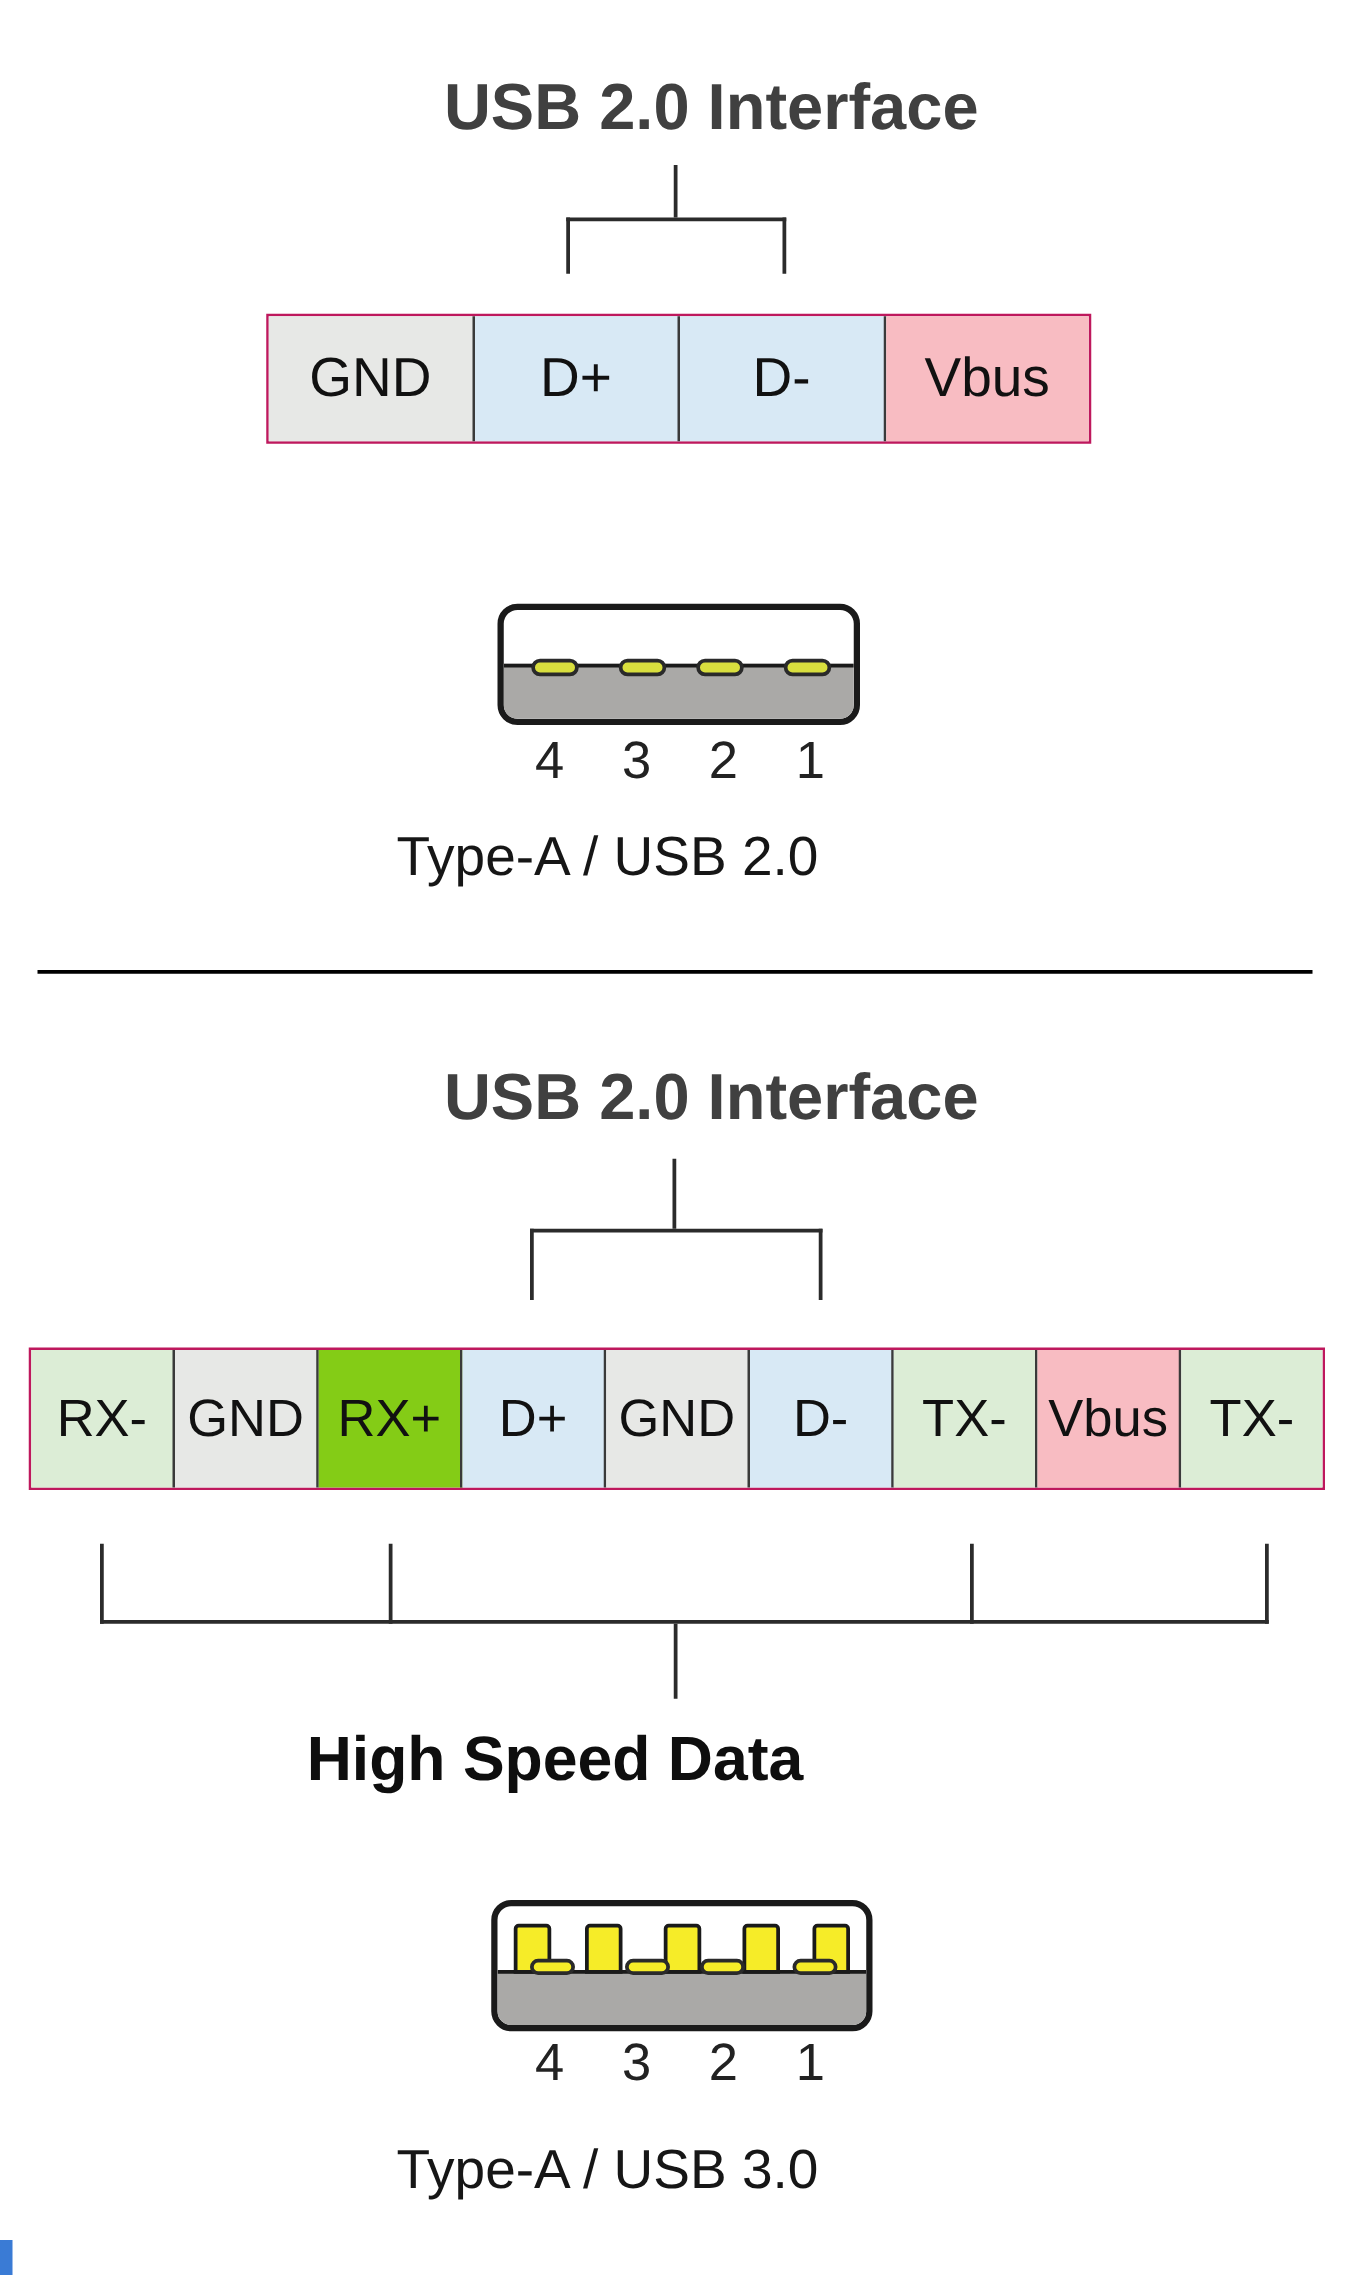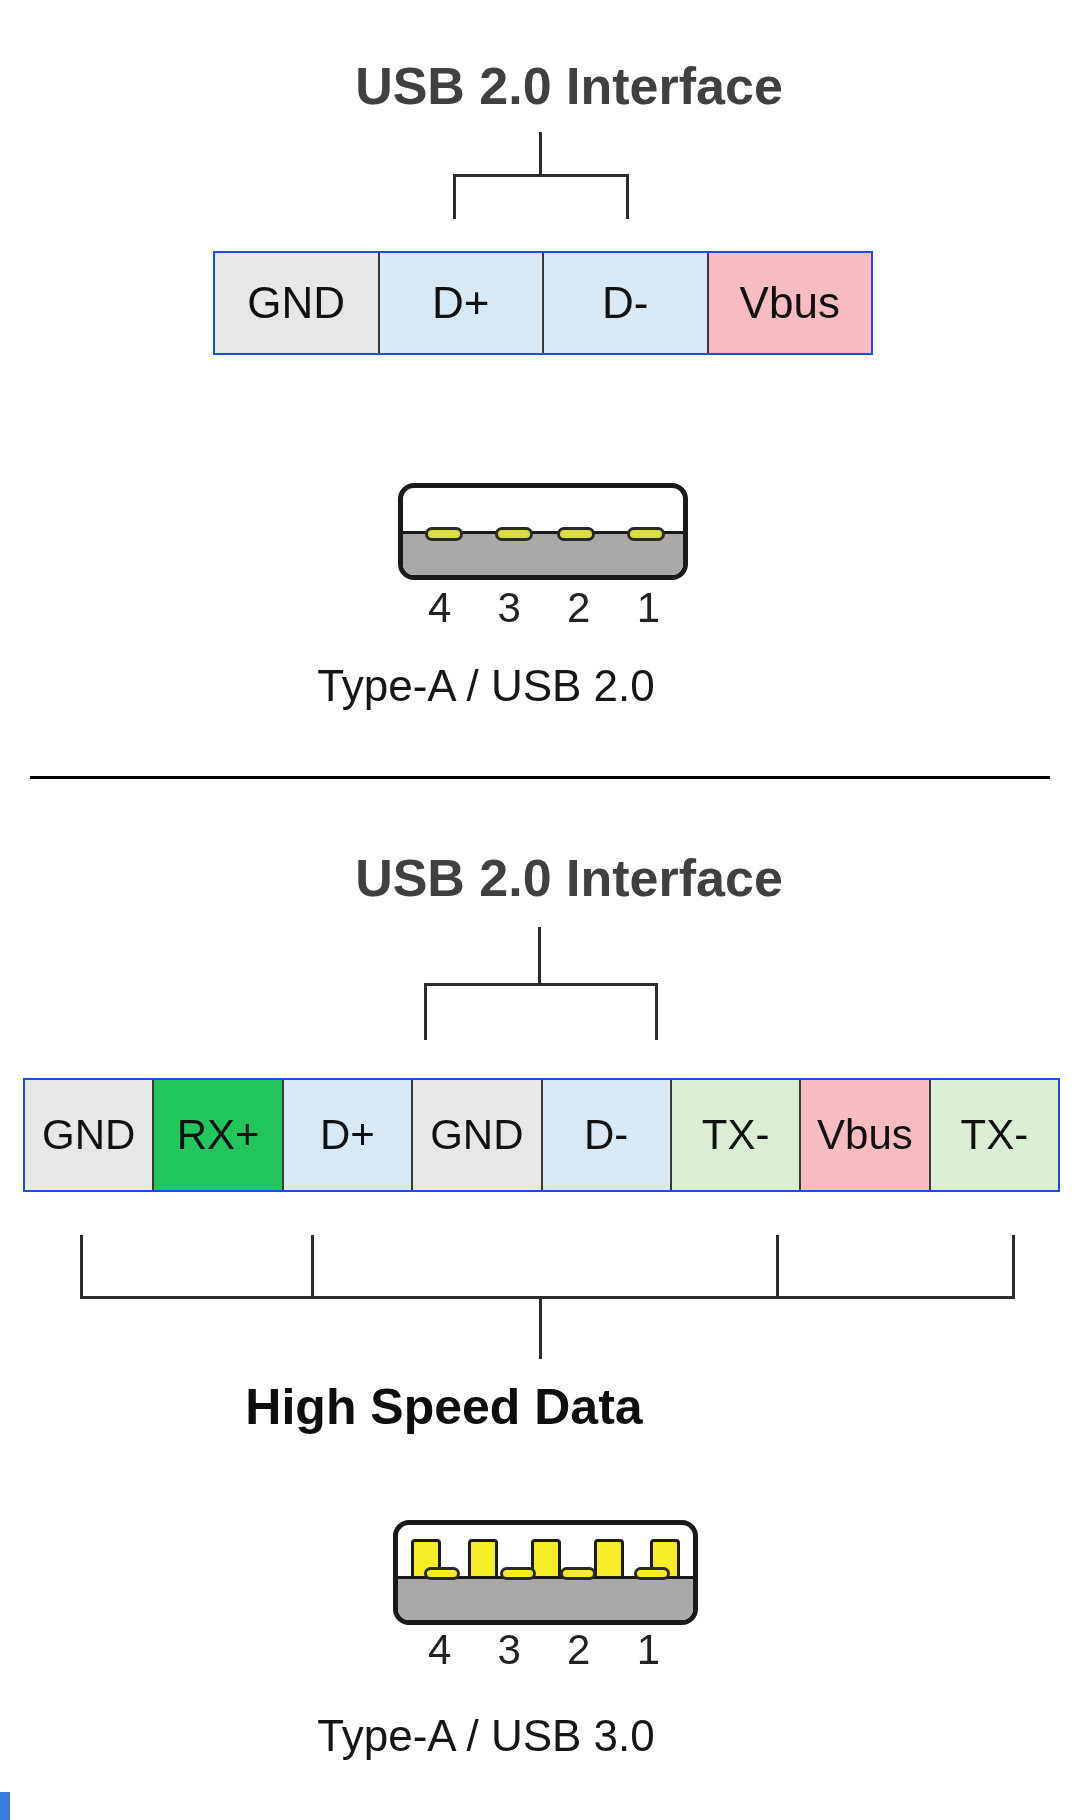--- a/index.html
+++ b/index.html
@@ -4,21 +4,21 @@
 <style>
   html,body{margin:0;padding:0;background:#ffffff;}
   #stage{position:relative;width:1080px;height:1820px;background:#ffffff;overflow:hidden;
          font-family:"Liberation Sans", sans-serif;color:#111;}
   .abs{position:absolute;}
   .title{left:0;width:1080px;text-align:center;font-weight:700;font-size:52px;line-height:60px;color:#404040;letter-spacing:0px;padding-left:29px;}
   .caption{left:0;width:972px;text-align:center;font-weight:400;font-size:44px;line-height:52px;color:#161616;}
   .hsd{left:0;width:888px;text-align:center;font-weight:700;font-size:50px;line-height:58px;color:#0e0e0e;}
 
   
-  .pinrow{display:flex;border:2px solid #1d4ed8;box-sizing:border-box;}
+  .pinrow{display:flex;border:2px solid #be185d;box-sizing:border-box;}
   .pinrow .cell{flex:1 1 0;display:flex;align-items:center;justify-content:center;
                 border-right:2px solid #3a3a3a;box-sizing:border-box;}
   .pinrow .cell:last-child{border-right:none;}
   .row1 .cell{font-size:44px;}
   .row2 .cell{font-size:42px;}
 
   
   .vline{width:3px;background:#2b2b2b;}
   .hline{height:3px;background:#2b2b2b;}
   .ubracket{border-top:3px solid #2b2b2b;border-left:3px solid #2b2b2b;border-right:3px solid #2b2b2b;box-sizing:border-box;background:transparent;}
@@ -75,24 +75,27 @@
   <div class="abs caption" style="top:660px;">Type-A / USB 2.0</div>
 
   <div class="abs divider" style="left:30px;top:776px;width:1020px;height:3px;"></div>
 
   <div class="abs title" style="top:848px;">USB 2.0 Interface</div>
 
   <div class="abs vline" style="left:538px;top:927px;height:56px;"></div>
   <div class="abs ubracket" style="left:424px;top:983px;width:234px;height:57px;"></div>
 
   <div class="abs pinrow row2" style="left:23px;top:1078px;width:1037px;height:114px;">
+      <div class="cell" style="background: rgb(220, 237, 214);">
+        <span>RX-</span>
+      </div>
       <div class="cell" style="background: rgb(231, 232, 230);">
         <span>GND</span>
       </div>
-      <div class="cell" style="background: #22c55e; text-align: center;">
+      <div class="cell" style="background: #84cc16; text-align: center;">
         <span>RX+</span>
       </div>
       <div class="cell" style="background: rgb(216, 233, 245);">
         <span>D+</span>
       </div>
       <div class="cell" style="background: rgb(231, 232, 230);">
         <span>GND</span>
       </div>
       <div class="cell" style="background: rgb(216, 233, 245);">
         <span>D-</span>

